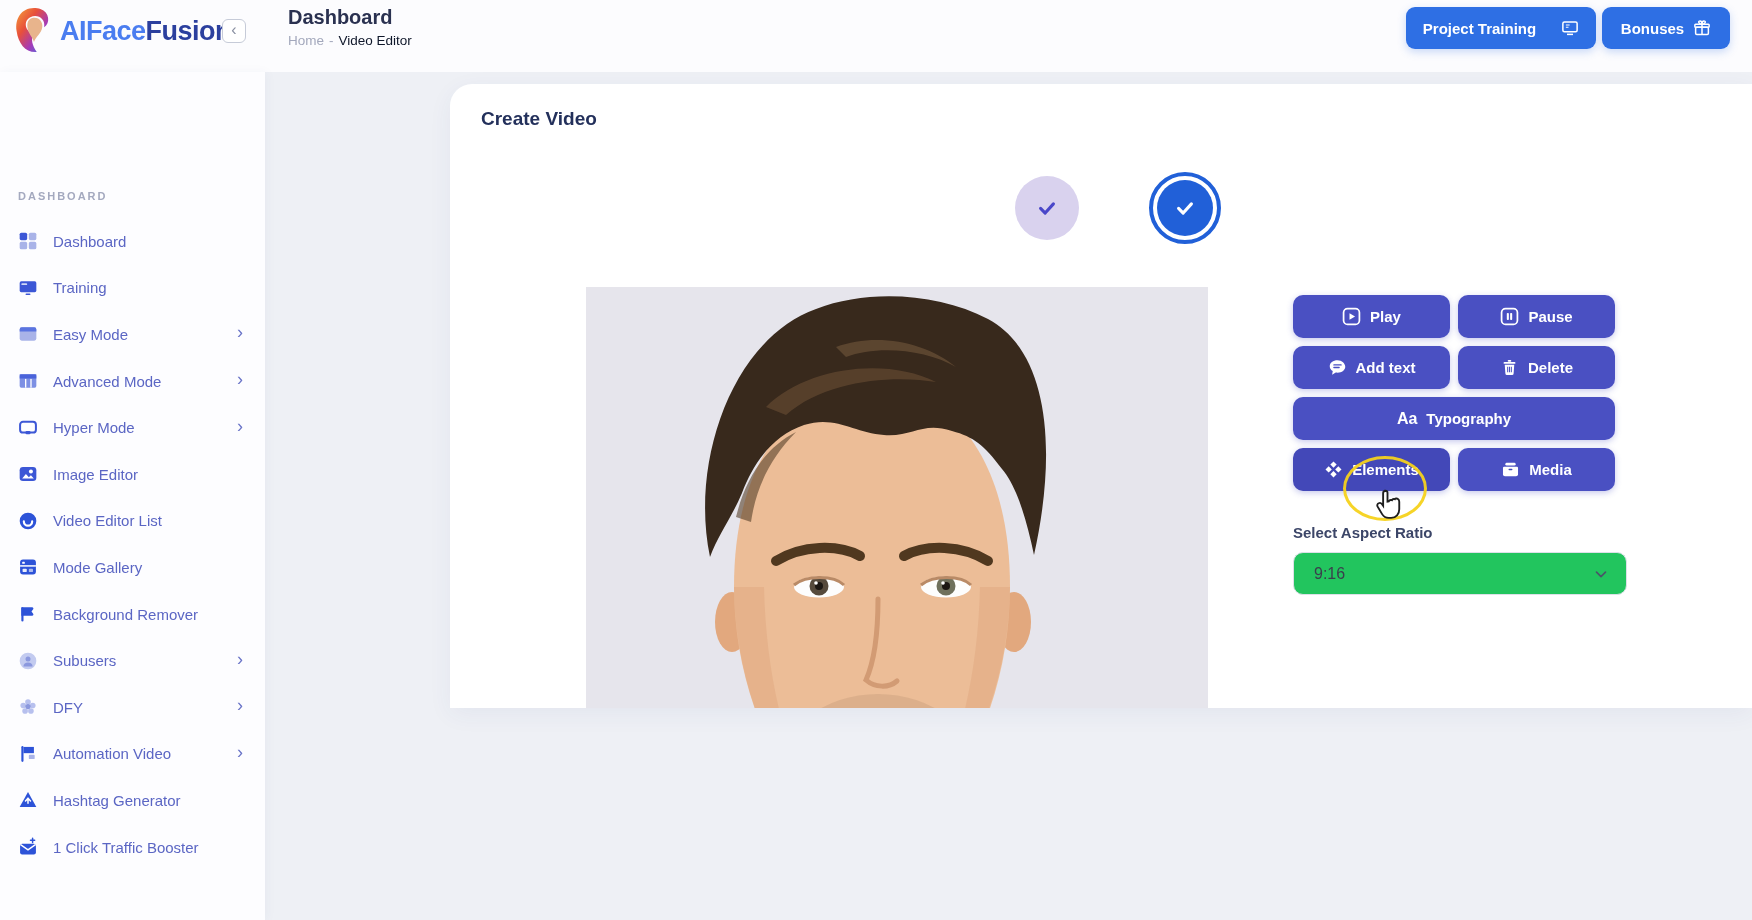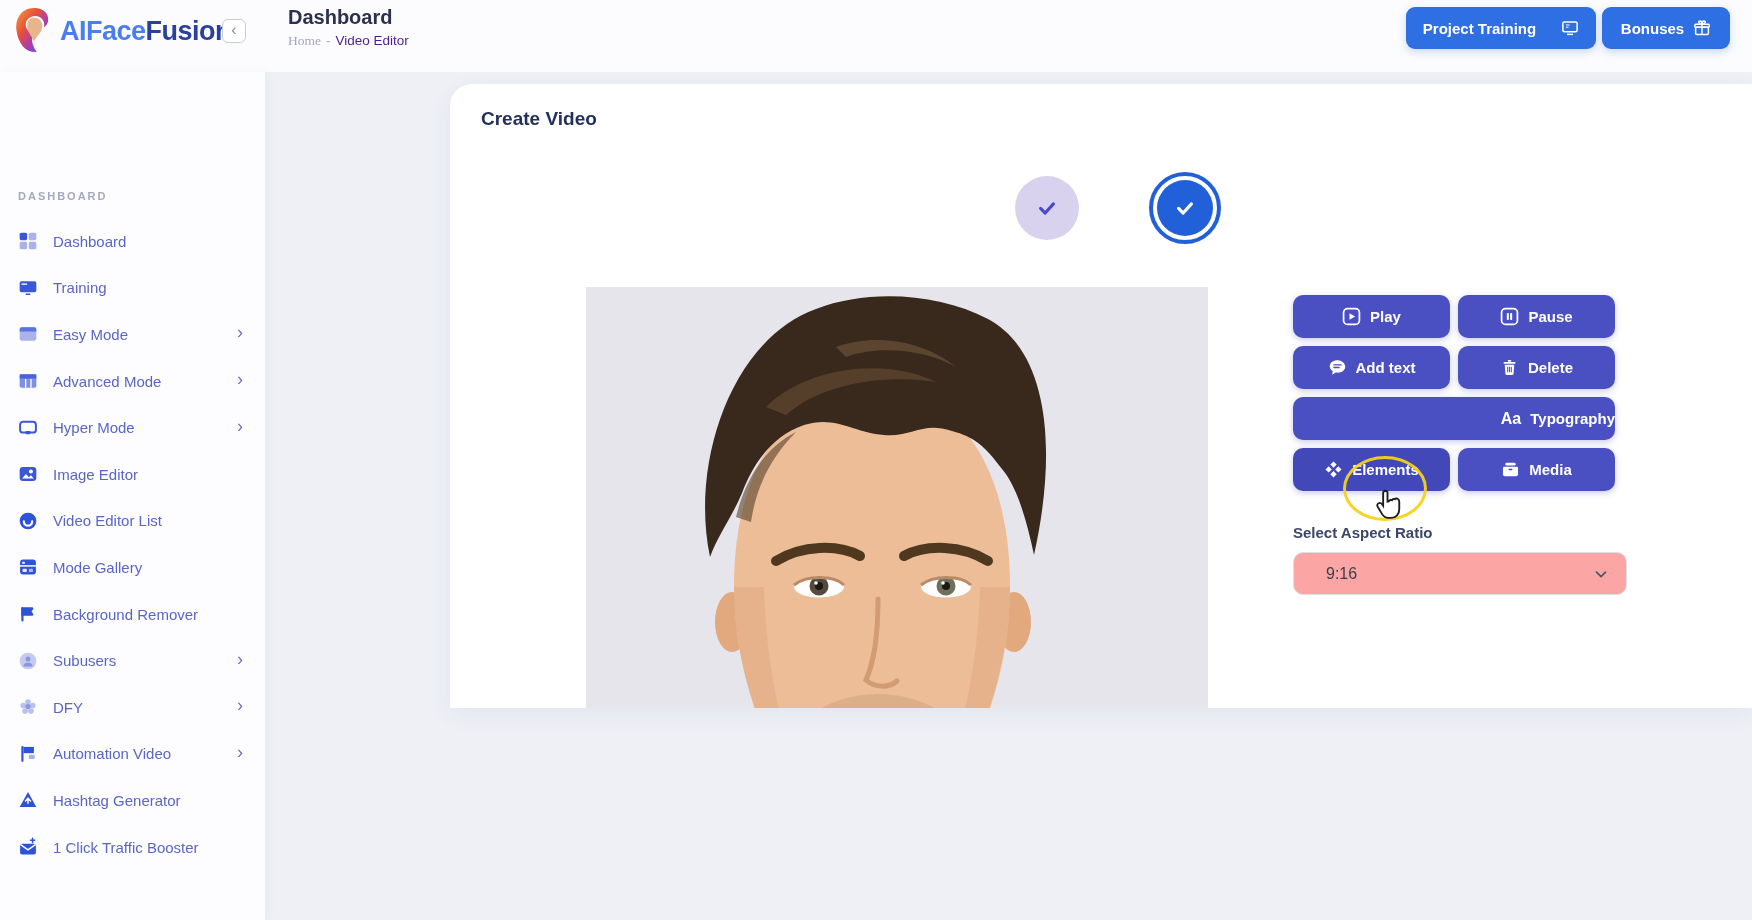--- a/index.html
+++ b/index.html
@@ -22,23 +22,23 @@
   .brand { left:60px; top:16px; font-size:27px; font-weight:800; letter-spacing:-0.5px; }
   .brand .p1 { color:#4a7df0; }
   .brand .p2 { color:#2b3f9e; }
   .collapse-btn {
     left:222px; top:19px; width:24px; height:24px;
     border:1.6px solid #c6cbd8; border-radius:6px; background:#fff;
     color:#8a90a2; font-size:16px; line-height:20px; text-align:center; cursor:pointer;
   }
   .page-title { left:288px; top:6px; font-size:20px; font-weight:700; color:#2a3150; }
   .breadcrumb { left:288px; top:33px; font-size:13.5px; }
-  .breadcrumb .bc-home { color:#a3a8bc;font-family:Liberation Serif, serif; }
+  .breadcrumb .bc-home { color:#a3a8bc; }
   .breadcrumb .bc-sep { color:#a3a8bc; margin:0 5px; }
-  .breadcrumb .bc-cur { color:#4c1d95; }
+  .breadcrumb .bc-cur { color:#0f172a; }
   .top-btn {
     top:7px; height:42px; border-radius:9px; background:#2e6fe4;
     color:#fff; font-weight:700; font-size:15px;
     display:flex; align-items:center; justify-content:center; gap:9px;
     box-shadow:0 3px 8px rgba(46,111,228,.25); cursor:pointer;
   }
   .btn-training { left:1406px; width:190px;gap:25px; }
   .btn-bonuses  { left:1602px; width:128px; }
   .top-btn svg { width:18px; height:18px; }
 
@@ -94,28 +94,28 @@
     background:#000; color:#fff; text-align:center; padding:3px 10px;
     font-size:28px; line-height:33px; white-space:nowrap; cursor:move; }
 
   
   .tools { position:absolute; left:843px; top:211px; width:334px;
     display:grid; grid-template-columns:157px 157px; column-gap:20px; row-gap:9px;gap:8px; }
   .tool-btn { height:43px; border-radius:10px; background:#4a50c2; color:#fff;
     font-size:15px; font-weight:700; display:flex; align-items:center; justify-content:center; gap:9px;
     box-shadow:0 2px 6px rgba(74,80,194,.30); cursor:pointer; }
   .tool-btn svg { width:19px; height:19px; }
-  .tool-span2 { grid-column:1 / span 2;justify-content:flex-end; }
+  .tool-span2 { grid-column:1 / span 2; }
   .tool-elements { background:#4348b8; }
   .aa { font-size:16px; font-weight:700; }
 
   .aspect-label { position:absolute; left:843px; top:440px; font-size:15px; font-weight:600; color:#3c4668; }
   .aspect-select { position:absolute; left:843px; top:468px; width:334px; height:43px;
-    background:#fca5a5; border:1.5px solid #dde0e8; border-radius:10px;
-    display:flex; align-items:center; padding:0 16px 0 32px; cursor:pointer; }
+    background:#22c55e; border:1.5px solid #dde0e8; border-radius:10px;
+    display:flex; align-items:center; padding:0 16px 0 20px; cursor:pointer; }
   .aspect-value { font-size:16px; color:#3a3f4c; flex:1; }
   .aspect-select svg { width:18px; height:18px; }
 
   
   .hl-ring { left:1343px; top:456px; width:84px; height:65px; border-radius:50%;
     border:3.5px solid rgba(245,210,28,.95); z-index:10; pointer-events:none; }
   .cursor-hand { left:1374px; top:487px; width:30px; height:36px; z-index:11; pointer-events:none; }
 </style>
 </head>
 <body>

